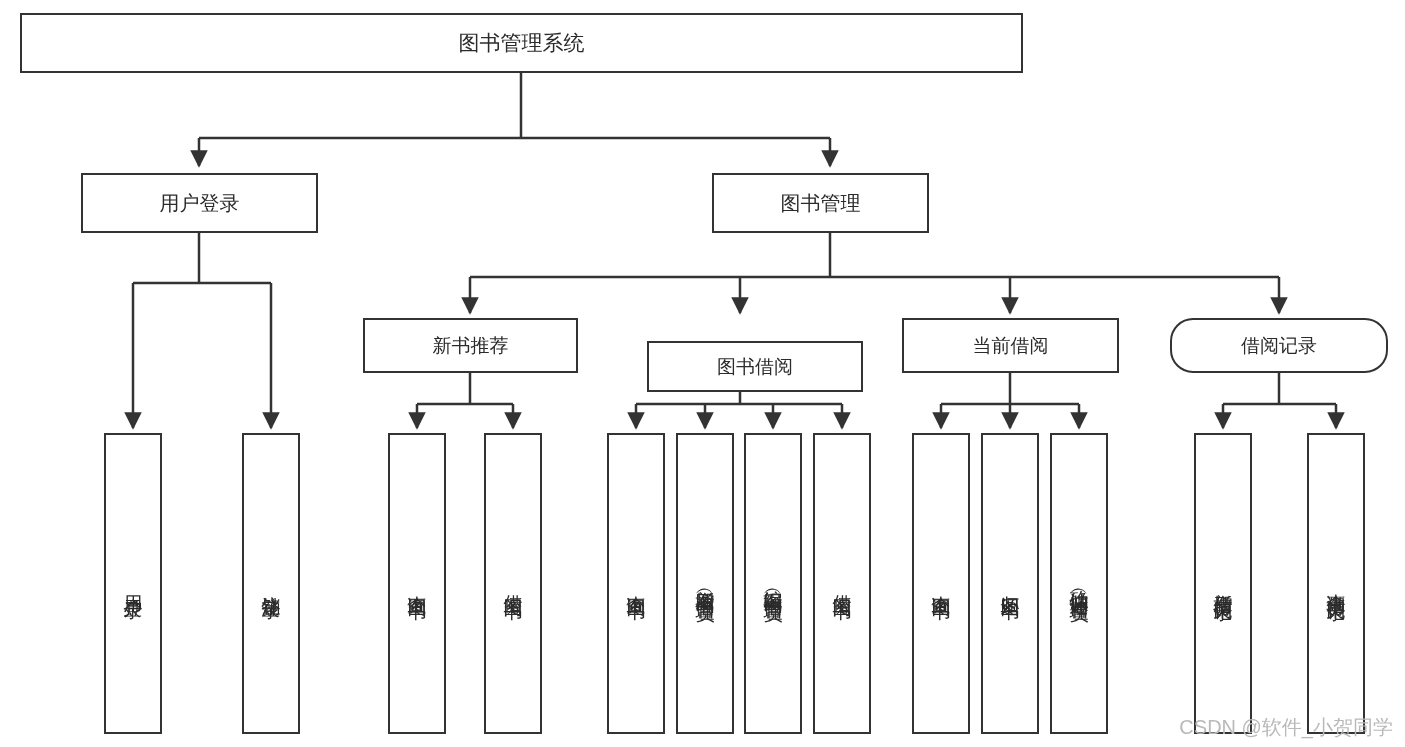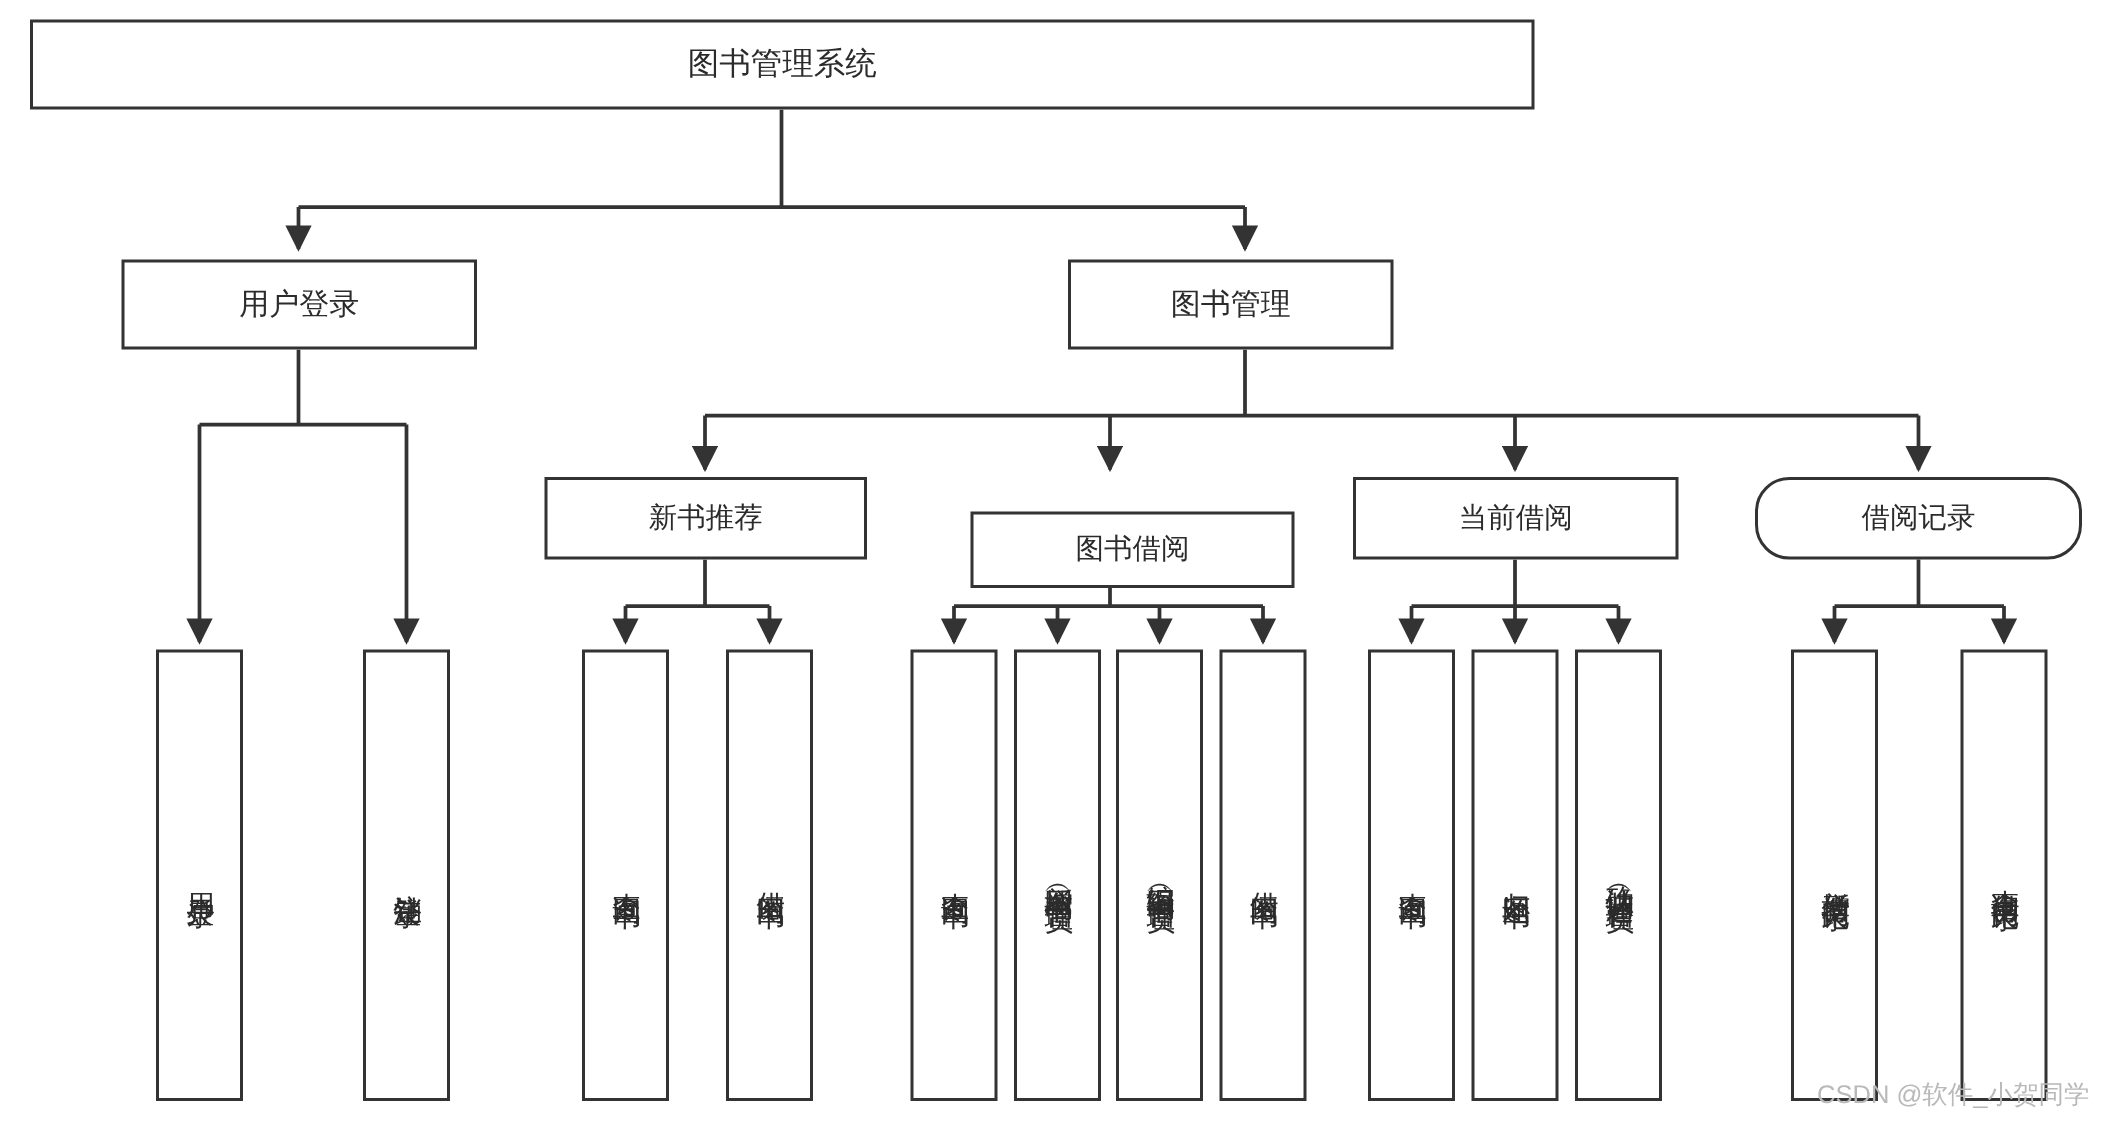--- a/index.html
+++ b/index.html
@@ -62,21 +62,21 @@
   .node.leaf .label {
     writing-mode: vertical-rl;
     text-orientation: upright;
     display: block;
     white-space: normal;
   }
   .watermark {
     position: absolute;
     right: 12px;
     bottom: 6px;
-    font-size: 17px;
+    font-size: 20px;
     color: #b9b9b9;
     z-index: 5;
     user-select: none;
     white-space: nowrap;
   }
 </style>
 </head>
 <body>
 
 <div id="diagram-root">

